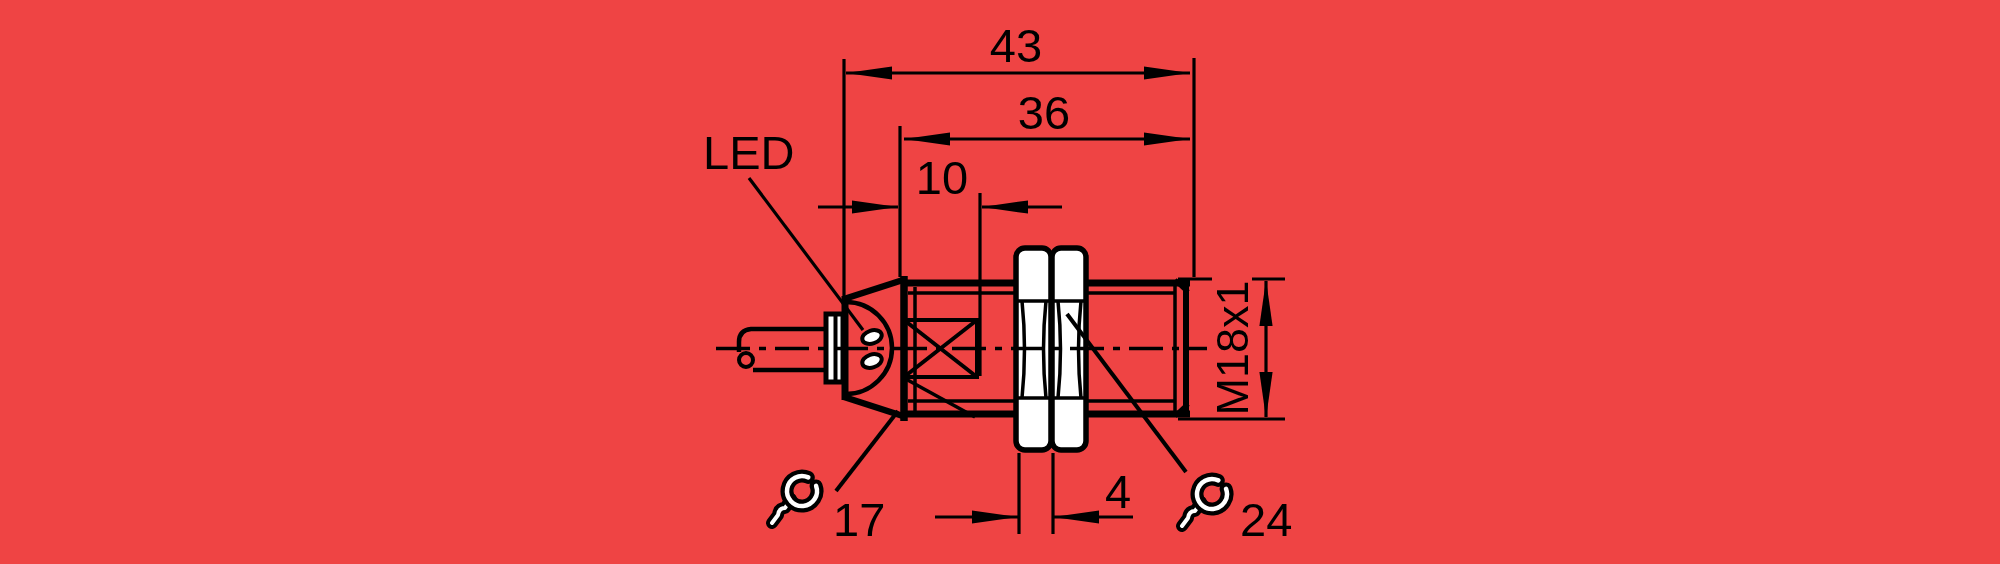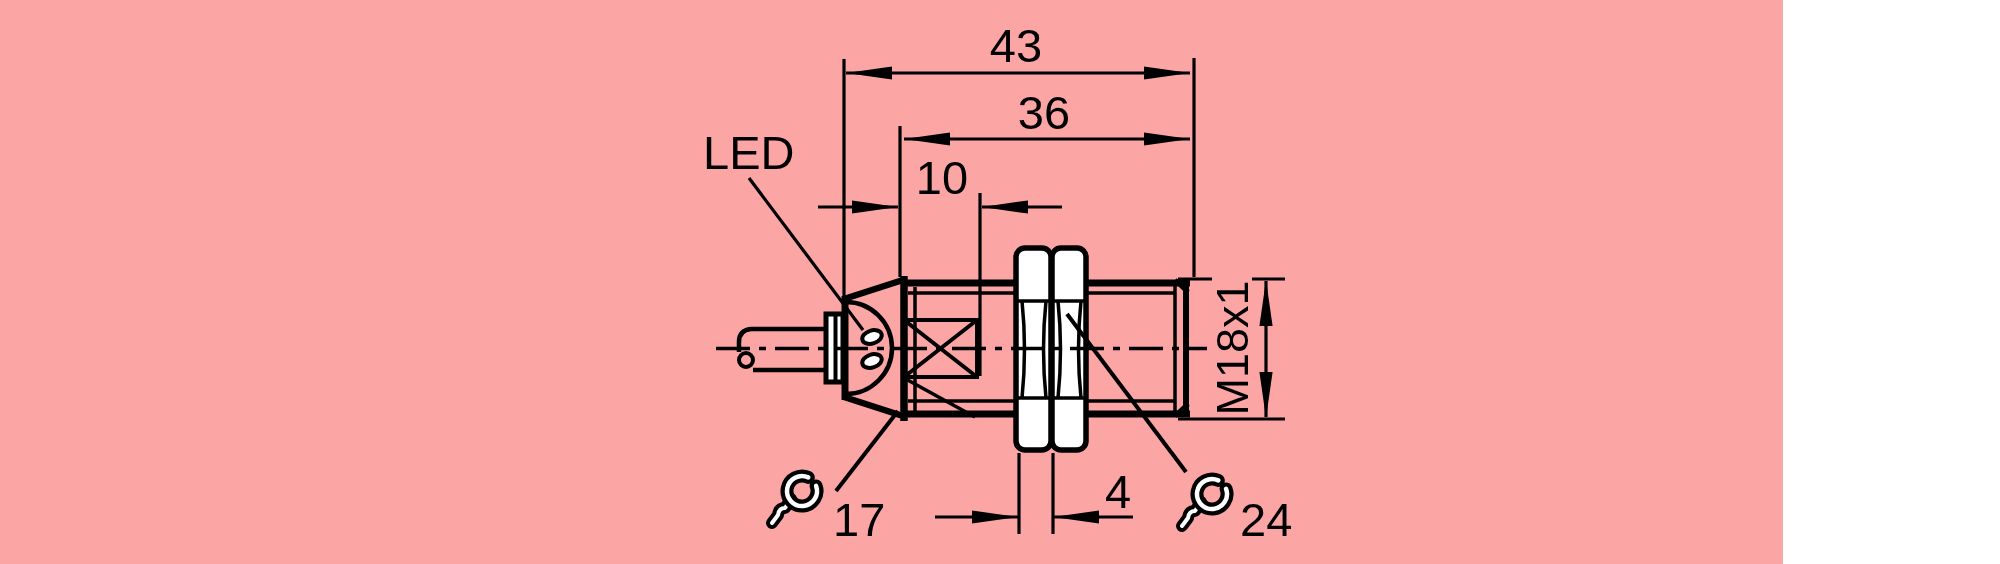--- a/index.html
+++ b/index.html
@@ -1,16 +1,16 @@
 <!DOCTYPE html>
 <html><head>
 <meta charset="utf-8">
 <style>
   html,body{margin:0;padding:0;background:#ffffff;}
-  .stage{position:relative;width:1783px;height:564px;background:#fca5a5;overflow:hidden;
+  .stage{position:relative;width:2000px;height:564px;background:#ef4444;overflow:hidden;
          font-family:"Liberation Sans", sans-serif;}
   svg{display:block;}
   text{font-family:"Liberation Sans", sans-serif;fill:#000;}
   .dimtxt{font-size:47px;}
   .thread{font-size:45px;}
 </style>
 </head>
 <body>
 
 <div class="stage">

